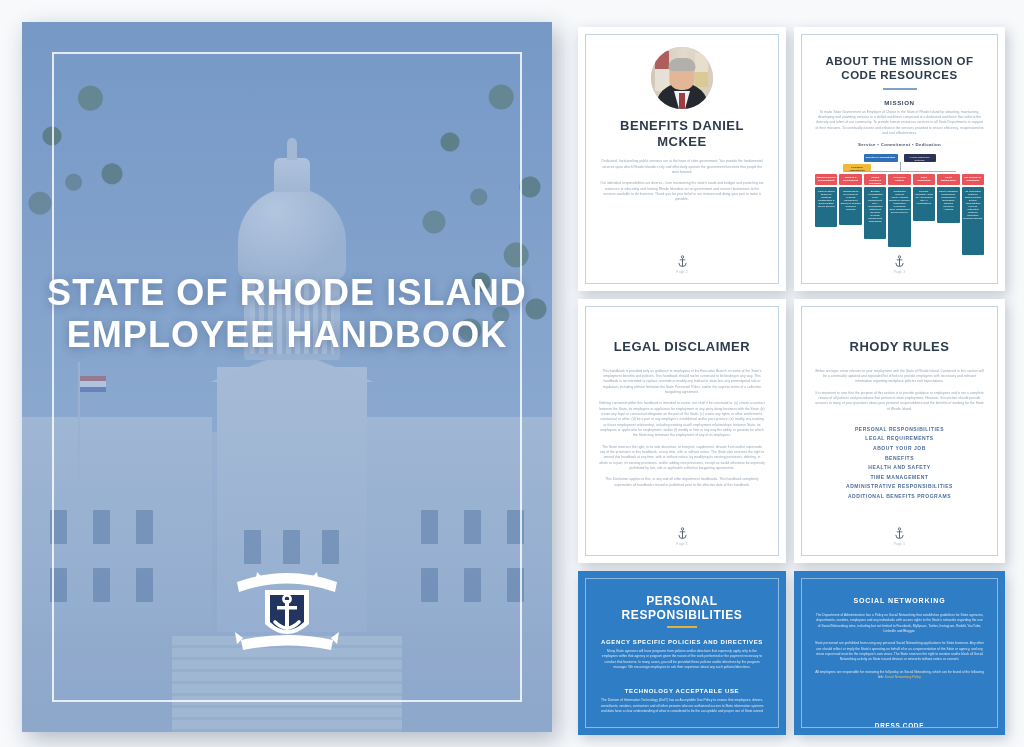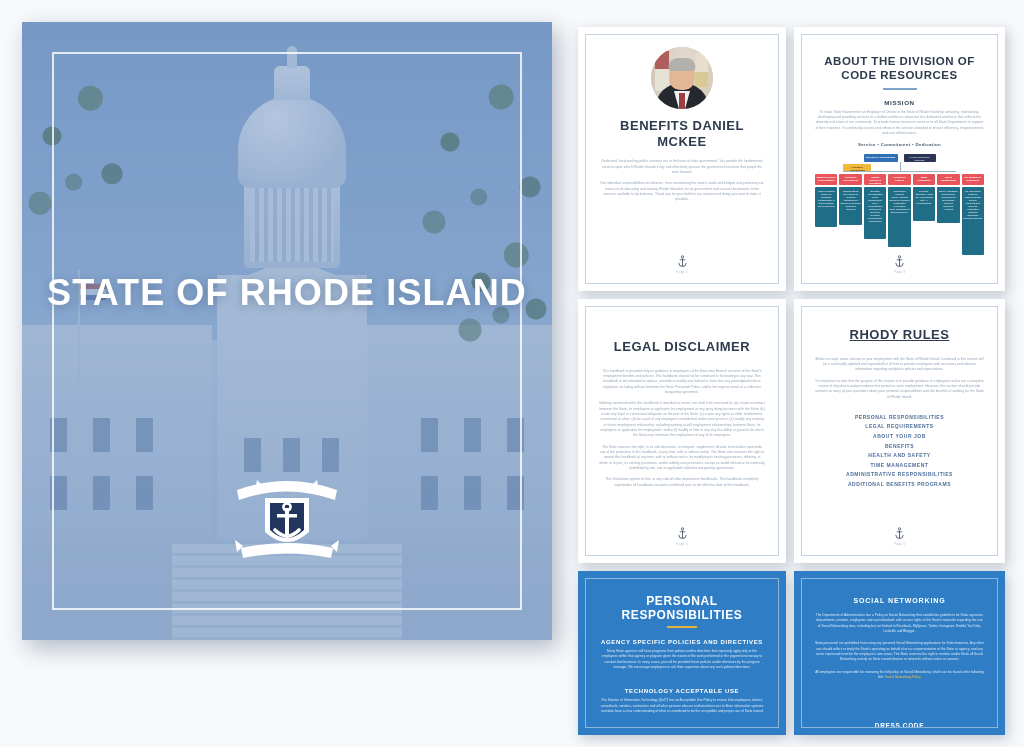--- a/index.html
+++ b/index.html
@@ -7,21 +7,21 @@
   body{
     width:1024px;height:747px;overflow:hidden;
     background:#f7f9fb;
     font-family:"Liberation Sans", sans-serif;
     -webkit-font-smoothing:antialiased;
   }
   .stage{position:relative;width:1024px;height:747px;}
 
   
   .cover{
-    position:absolute;left:22px;top:22px;width:530px;height:618px;
+    position:absolute;left:22px;top:22px;width:530px;height:710px;
     background:#8fa9cd;
     box-shadow:6px 8px 22px rgba(40,60,90,.33);
     overflow:hidden;
   }
   .cover-photo{position:absolute;inset:0;overflow:hidden;}
   
   .sky{position:absolute;inset:0;
     background:linear-gradient(180deg,#7e9ec8 0%,#8eabd1 30%,#a3bcd9 62%,#b8c9de 100%);}
   
   .bldg-base{position:absolute;left:0;right:0;bottom:0;height:300px;
@@ -238,20 +238,21 @@
       <div class="tree tree-r"></div>
       <div class="tree tree-r2"></div>
 
       <div class="cover-tint"></div>
     </div>
 
     <div class="cover-frame"></div>
 
     <div class="cover-title">
       <span>STATE OF RHODE ISLAND</span>
+      <span class="l2">EMPLOYEE HANDBOOK</span>
     </div>
 
     <div class="seal">
       <svg viewBox="0 0 120 120" width="120" height="120" aria-hidden="true">
         <path d="M10 30 Q60 12 110 30 L108 40 Q60 23 12 40 Z" fill="#ffffff"></path>
         <path d="M38 28 L30 20 L28 32 Z" fill="#ffffff"></path>
         <path d="M82 28 L90 20 L92 32 Z" fill="#ffffff"></path>
         <path d="M38 38 L82 38 L82 72 Q60 92 38 72 Z" fill="#ffffff"></path>
         <path d="M43 43 L77 43 L77 70 Q60 86 43 70 Z" fill="#22355e"></path>
         <rect x="58" y="48" width="4" height="28" fill="#ffffff"></rect>
@@ -293,21 +294,21 @@
         </svg>
         <div class="pg-num">Page 2</div>
       </div>
     </div>
   </div>
 
   <div class="page p2">
     <div class="page-inner">
 
       <div class="doc-title sm" style="margin-top:10px;">
-        <span>ABOUT THE DIVISION OF</span><br>
+        <span>ABOUT THE MISSION OF</span><br>
         <span>CODE RESOURCES</span>
       </div>
       <div class="rule"></div>
 
       <div class="sub-head">MISSION</div>
       <p class="body-txt">To make State Government an Employer of Choice in the State of Rhode Island by attracting, maintaining, developing and providing services to a skilled workforce comprised of a dedicated workforce that reflects the diversity and talent of our community. To provide human resources services to all State Departments in support of their missions. To continually assess and enhance the services provided to ensure efficiency, responsiveness and cost effectiveness.</p>
       <div class="tagline">Service • Commitment • Dedication</div>
 
       <div class="org">
         <div class="org-line" style="left:50%;top:8px;width:1px;height:10px;"></div>
@@ -380,21 +381,21 @@
           <rect x="6" y="9.5" width="12" height="1.8" fill="#4a5a6e"></rect>
           <path d="M4 17 Q4 25 12 25 Q20 25 20 17" fill="none" stroke="#4a5a6e" stroke-width="2"></path>
         </svg>
         <div class="pg-num">Page 4</div>
       </div>
     </div>
   </div>
 
   <div class="page p4">
     <div class="page-inner">
-      <div class="doc-title" style="margin-top:10px;text-decoration:underline;">RHODY RULES</div>
+      <div class="doc-title" style="margin-top:22px;">RHODY RULES</div>
 
       <p class="body-txt" style="margin-top:14px;">Below are topic areas relevant to your employment with the State of Rhode Island. Contained in this section will be a continually updated and expanded list of links to provide employees with necessary and relevant information regarding workplace policies and expectations.</p>
       <p class="body-txt">It is important to note that the purpose of this section is to provide guidance to employees and is not a complete review of all policies and procedures that pertain to state employment. However, this section should provide answers to many of your questions about your personal responsibilities and the benefits of working for the State of Rhode Island.</p>
 
       <div class="link-list">
         <div>PERSONAL RESPONSIBILITIES</div>
         <div>LEGAL REQUIREMENTS</div>
         <div>ABOUT YOUR JOB</div>
         <div>BENEFITS</div>
         <div>HEALTH AND SAFETY</div>

